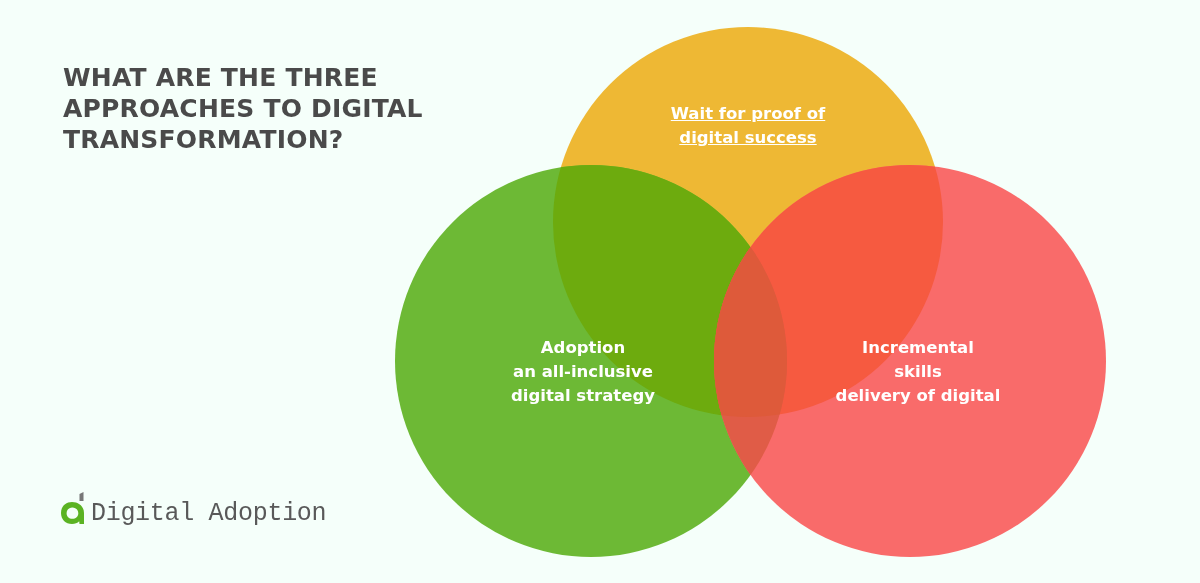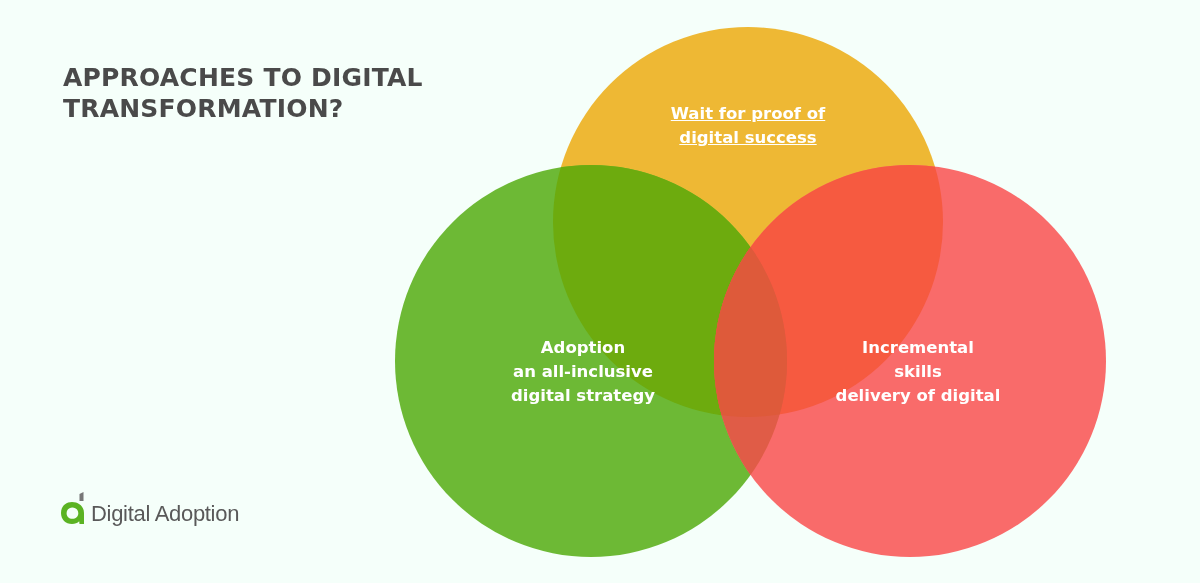--- a/index.html
+++ b/index.html
@@ -46,22 +46,22 @@
     .label span { display: block; }
     .logo {
       position: absolute;
       left: 60px;
       top: 479px;
       display: flex;
       align-items: flex-end;
       gap: 3px;
     }
     .logo-text {
-      font-family: Liberation Sans, sans-serif;
-      font-size: 22px;
+      font-family: Liberation Mono, monospace;
+      font-size: 25px;
       line-height: 22px;
       letter-spacing: -0.3px;
       padding-bottom: 1px;
       margin-top: 24px;
     }
   </style>
 </head>
 <body>
 
 <svg id="canvas" width="1200" height="583" viewBox="0 0 1200 583" xmlns="http://www.w3.org/2000/svg">
@@ -91,20 +91,21 @@
   </g>
 
   <g clip-path="url(#clip-yellow)">
     <g clip-path="url(#clip-green)">
       <circle id="o-all" cx="910" cy="361" r="196" fill="#DE5A3A"></circle>
     </g>
   </g>
 </svg>
 
 <h1 class="title" style="color: rgb(74, 74, 74);">
+  <span>WHAT ARE THE THREE</span>
   <span>APPROACHES TO DIGITAL</span>
   <span>TRANSFORMATION?</span>
 </h1>
 
 <div class="label" style="left:748px; top:102px;text-decoration:underline;">
   <span>Wait for proof of</span>
   <span>digital success</span>
 </div>
 
 <div class="label" style="left:583px; top:336px;">

